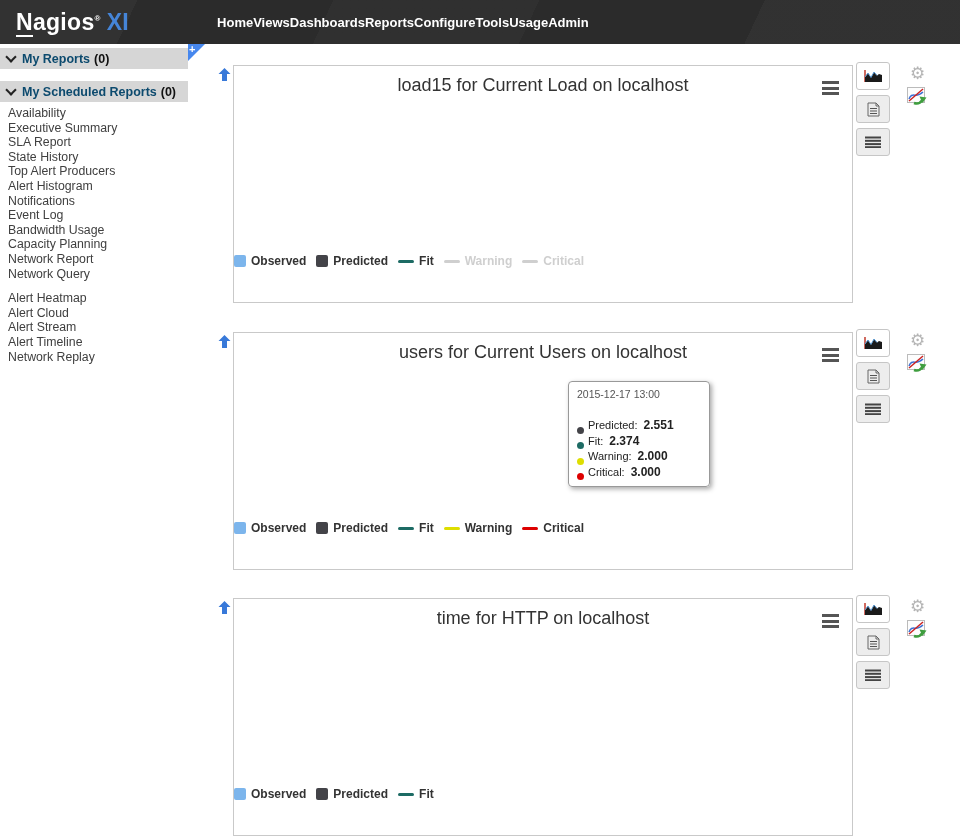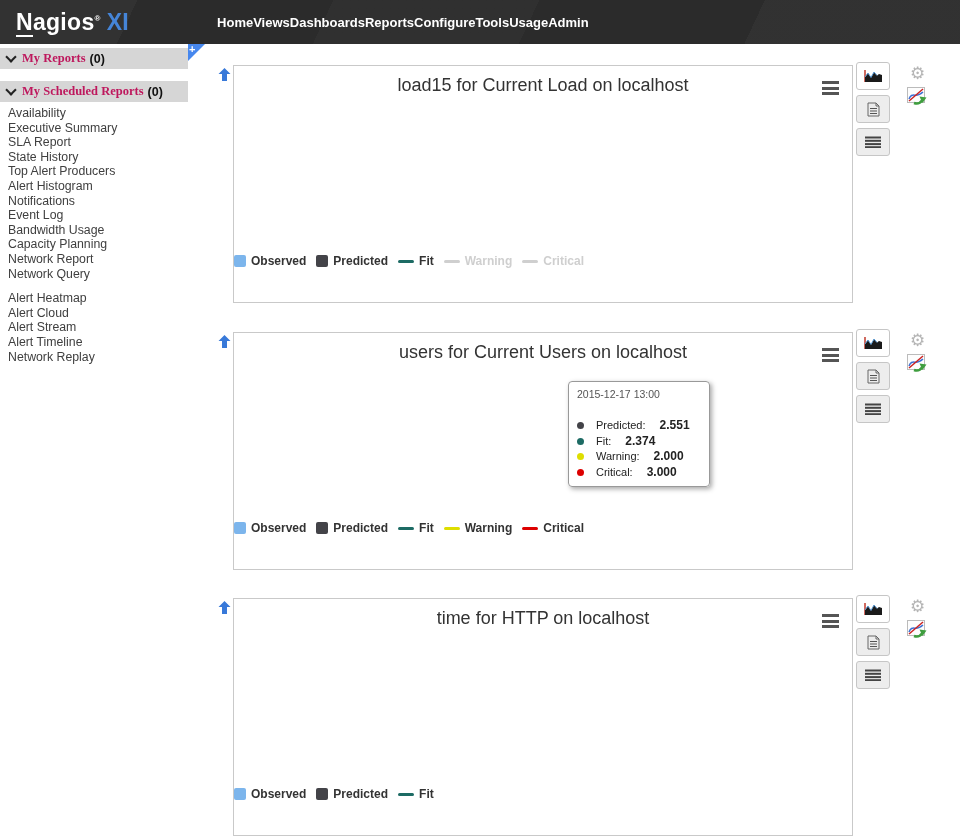--- a/index.html
+++ b/index.html
@@ -18,21 +18,21 @@
   .nav-items{display:flex;margin-left:88px;}
   .nav-item{color:#fff;font-size:13px;font-weight:bold;cursor:pointer;white-space:nowrap;}
 
   
   .sidebar{position:absolute;left:0;top:44px;width:188px;height:796px;background:#fff;
            padding-top:4px;box-sizing:border-box;}
   .sect-h{height:21px;background:#d6d6d6;display:flex;align-items:center;padding:0 6px;
           cursor:pointer;margin-top:12px;}
   .sidebar .sect-h:first-child{margin-top:0;}
   .sect-label{font-weight:bold;font-size:12.5px;color:#333;}
-  .sect-h.blue .sect-label{color:#be185d;font-family:Liberation Serif, serif;}
+  .sect-h.blue .sect-label{color:#0c4a6e;}
   .sect-count{font-weight:bold;font-size:12.5px;color:#111;margin-left:4px;}
   .chev{width:6px;height:6px;border:solid #222;border-width:0 0 2px 2px;flex:none;
         transform:rotate(-45deg);margin:-3px 7px 0 1px;}
   .chev.up{transform:rotate(135deg);margin:3px 7px 0 1px;}
   .sect-items{padding:4px 0 4px 8px;margin-bottom:2px;}
   .sitem{display:block;font-size:12.3px;color:#404040;line-height:14.6px;text-decoration:none;cursor:pointer;}
 
   
   .ribbon{position:absolute;left:188px;top:44px;width:0;height:0;cursor:pointer;
           border-top:17px solid #4687ee;border-right:17px solid transparent;z-index:5;}
@@ -63,21 +63,21 @@
         cursor:pointer;box-sizing:border-box;}
   .cbtn.active{background:#fff;}
   .gear{position:absolute;left:910px;top:-1px;font-size:17px;color:#b5b5b5;cursor:pointer;line-height:19px;}
   .pgraph{position:absolute;left:907px;top:22px;cursor:pointer;line-height:0;}
 
   
   .tooltip{position:absolute;left:334px;top:48px;width:124px;background:rgba(255,255,255,.97);
            border:1px solid #999;border-radius:4px;box-shadow:2px 2px 5px rgba(0,0,0,.35);
            padding:6px 8px;z-index:6;}
   .tt-h{font-size:10.5px;color:#555;margin-bottom:18px;}
-  .tt-r{font-size:11px;color:#222;line-height:15.5px;display:flex;align-items:center;gap:12px;white-space:nowrap;}
+  .tt-r{font-size:11px;color:#222;line-height:15.5px;display:flex;align-items:flex-end;gap:4px;white-space:nowrap;}
   .tt-r .dot{width:7px;height:7px;border-radius:50%;flex:none;}
   .tt-r b{font-size:12px;margin-left:2px;}
 </style>
 </head>
 <body>
 
 <div class="nav">
   <div class="brand">
     <span class="nU">N</span><span>agios</span><sup>®</sup><span class="xi">XI</span>
   </div>

